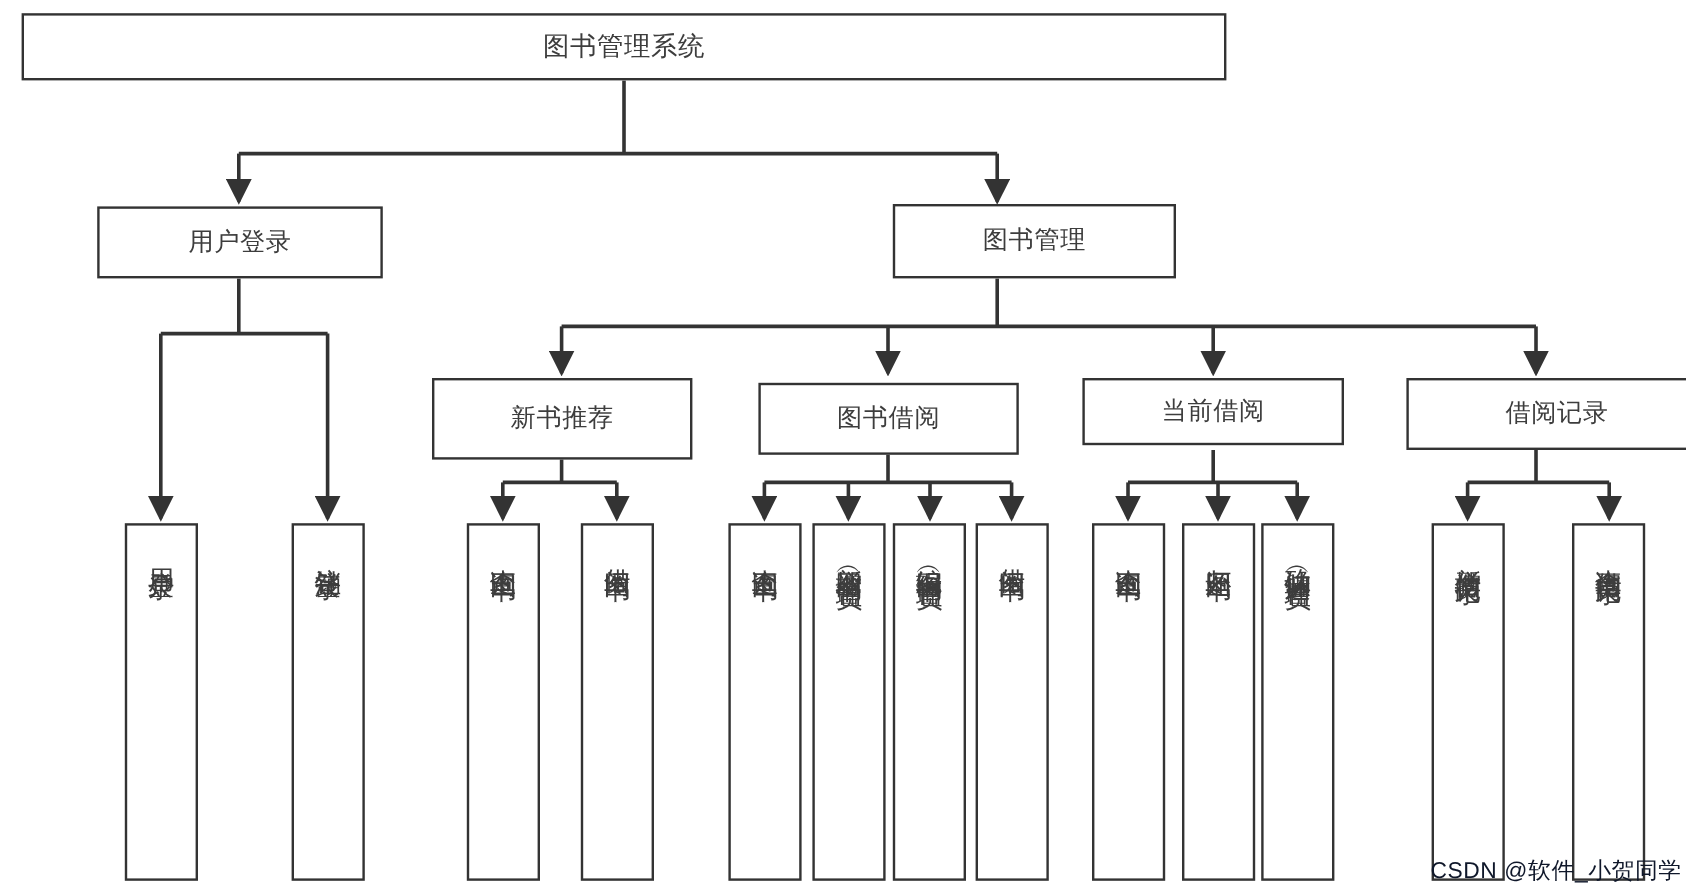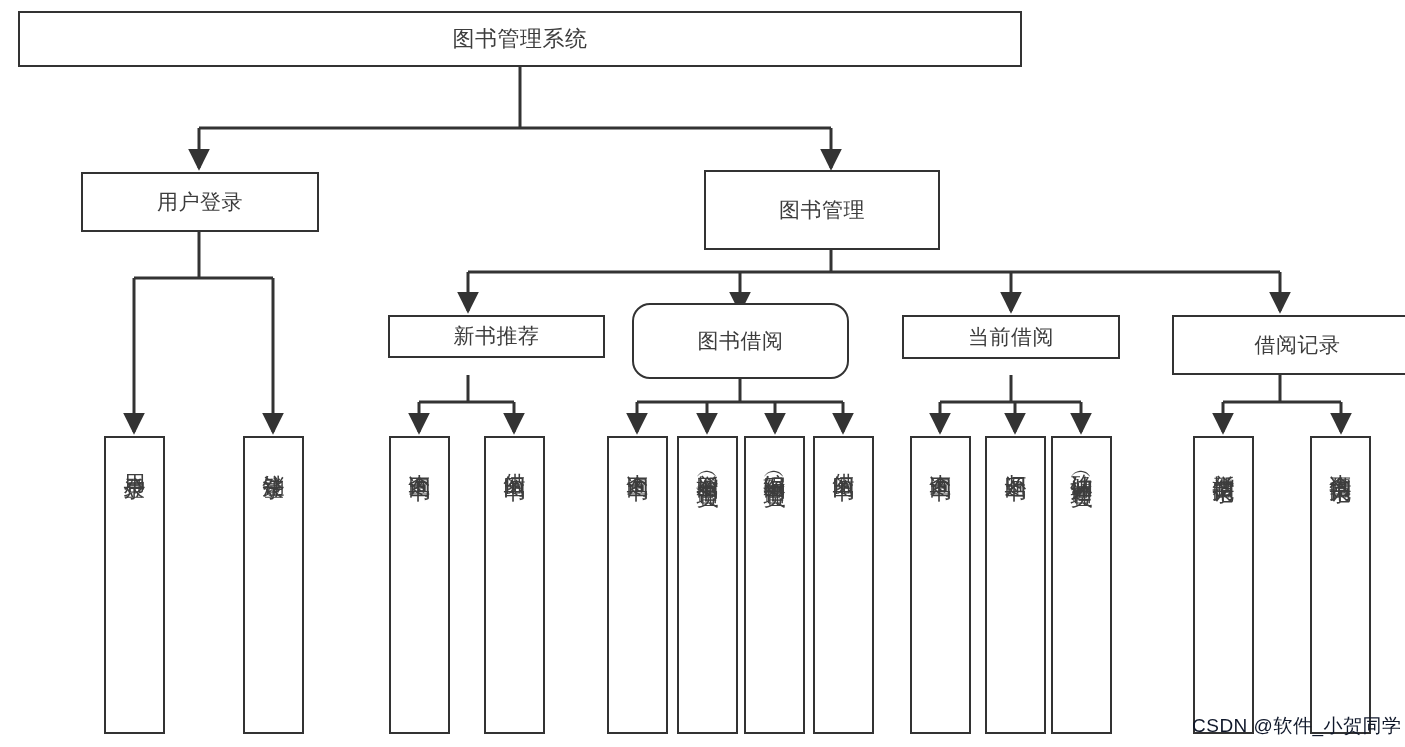--- a/index.html
+++ b/index.html
@@ -129,31 +129,31 @@
     </g>
   </svg>
 
   <div class="node horiz root" style="left:18px; top:11px; width:1004px; height:56px;">
     <span class="label">图书管理系统</span>
   </div>
 
   <div class="node horiz" style="left:81px; top:172px; width:238px; height:60px;">
     <span class="label">用户登录</span>
   </div>
-  <div class="node horiz" style="left:704px; top:170px; width:236px; height:80px;">
+  <div class="node horiz" style="left:744px; top:170px; width:236px; height:62px;">
     <span class="label">图书管理</span>
   </div>
 
-  <div class="node horiz" style="left:360px; top:315px; width:217px; height:43px;margin-left:28px;">
+  <div class="node horiz" style="left:360px; top:315px; width:217px; height:68px;">
     <span class="label">新书推荐</span>
   </div>
-  <div class="node horiz" style="left:632px; top:303px; width:217px; height:76px;border-radius:18px;">
+  <div class="node horiz" style="left:632px; top:319px; width:217px; height:60px;">
     <span class="label">图书借阅</span>
   </div>
-  <div class="node horiz" style="left:902px; top:315px; width:218px; height:44px;">
+  <div class="node horiz" style="left:902px; top:315px; width:218px; height:56px;">
     <span class="label">当前借阅</span>
   </div>
   <div class="node horiz" style="left:1172px; top:315px; width:251px; height:60px;">
     <span class="label">借阅记录</span>
   </div>
 
   <div class="node vert" style="left:104px; top:436px; width:61px; height:298px;">
     <span class="label">用户登录</span>
   </div>
   <div class="node vert" style="left:243px; top:436px; width:61px; height:298px;">

